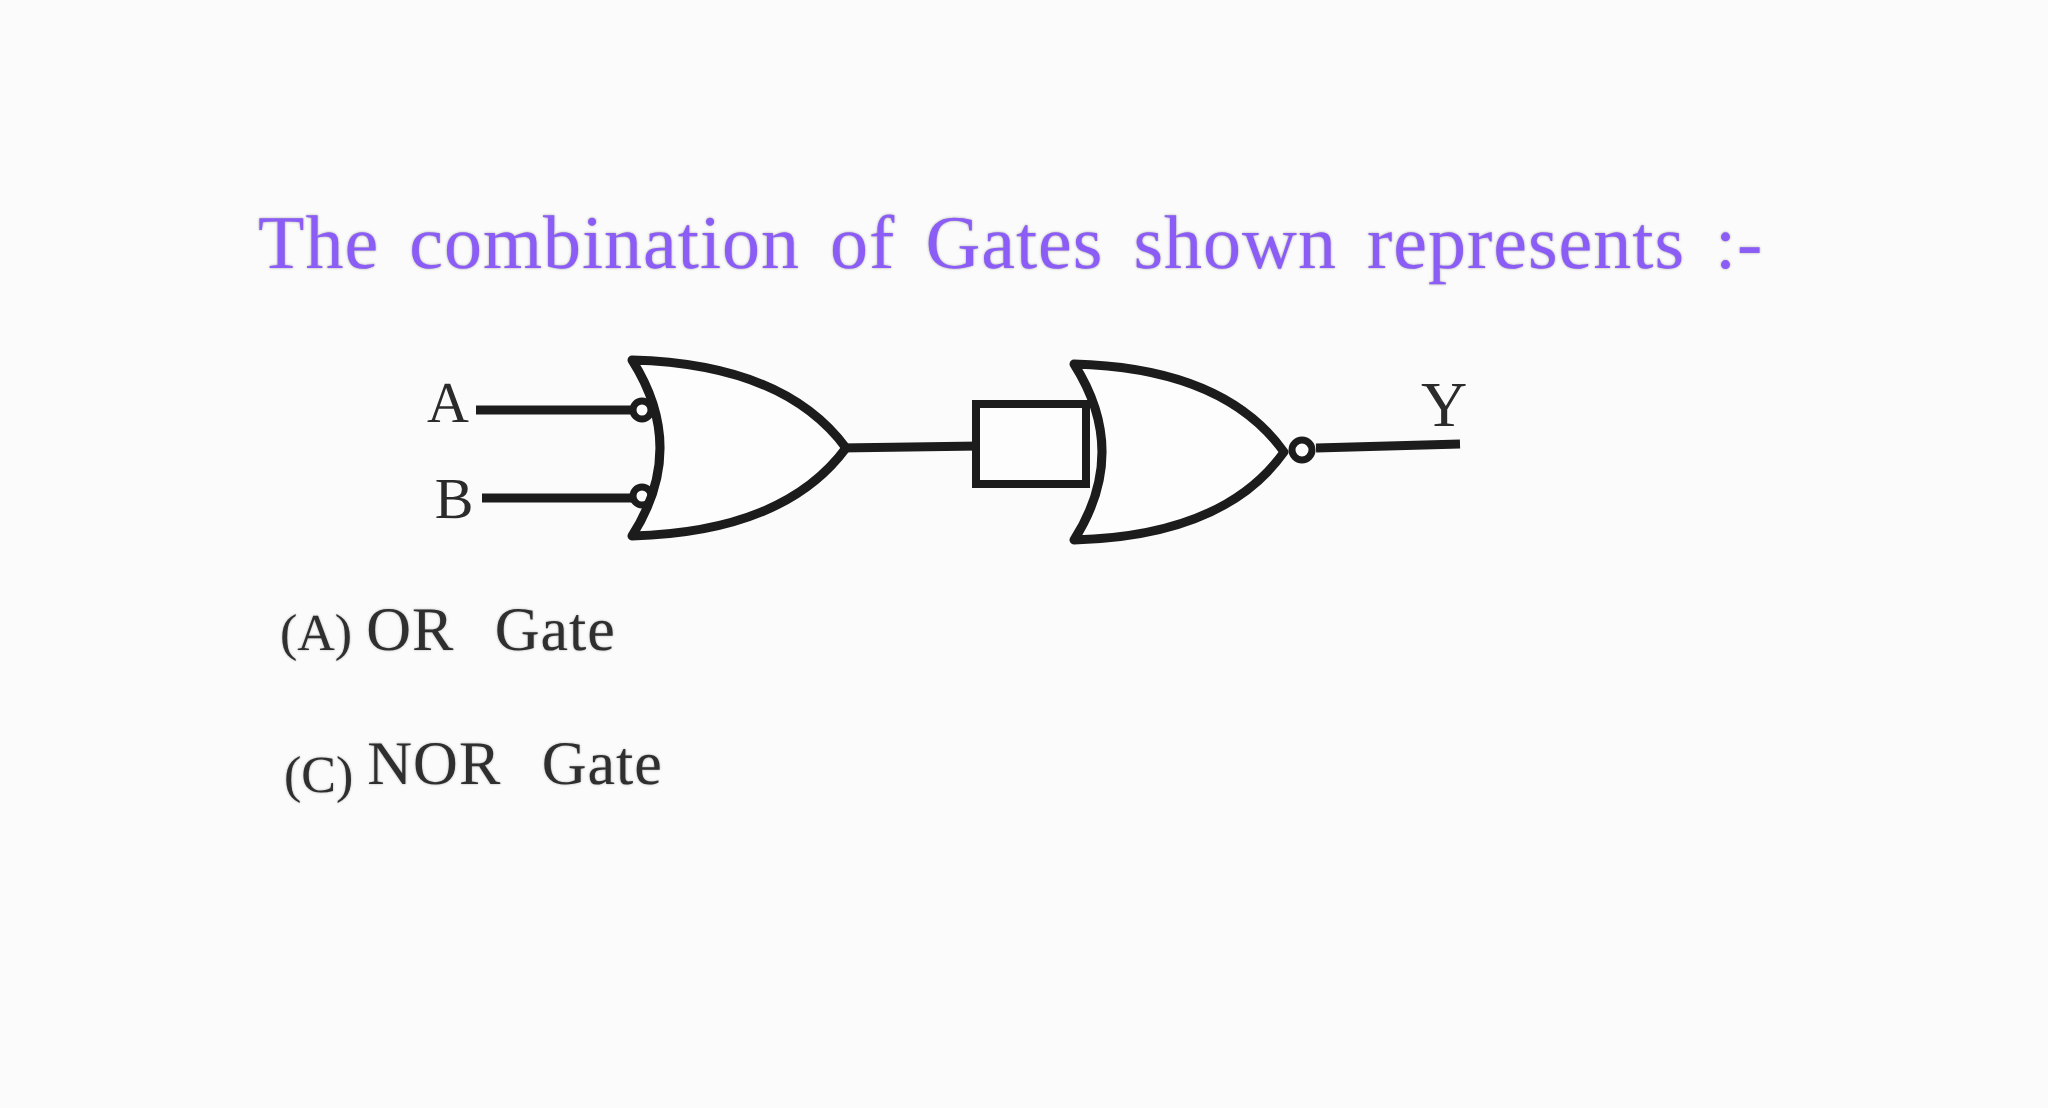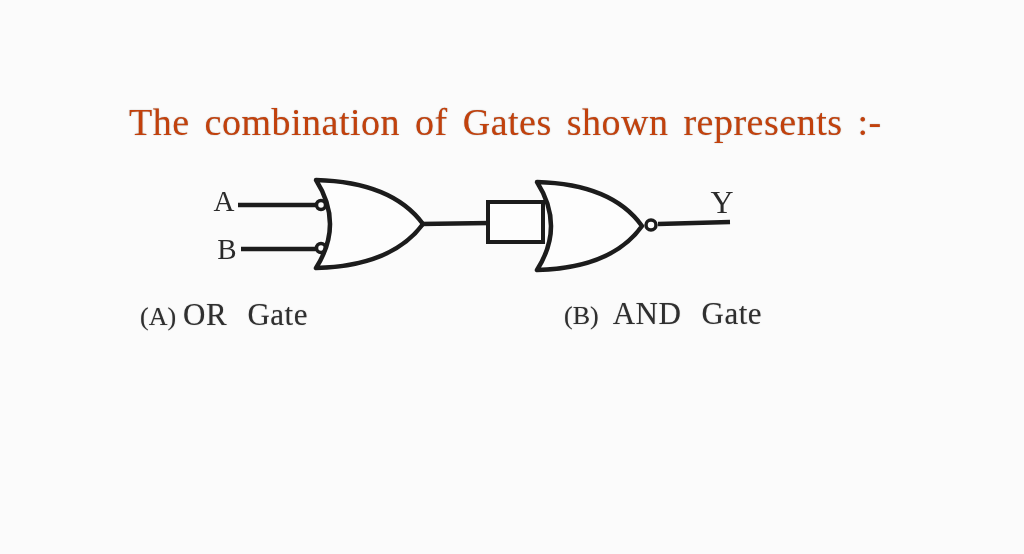--- a/index.html
+++ b/index.html
@@ -19,21 +19,21 @@
     overflow: hidden;
   }
   .title {
     position: absolute;
     left: 129px;
     top: 100px;
     font-size: 38px;
     line-height: 1.2;
     letter-spacing: 0.5px;
     word-spacing: 5px;
-    color: #c2410c;
+    color: #8b5cf6;
     text-shadow: 0 0 1.2px rgba(45,45,45,0.45);
     white-space: nowrap;
   }
   .circuit {
     position: absolute;
     left: 0;
     top: 0;
     width: 1024px;
     height: 554px;
   }
@@ -121,20 +121,20 @@
     <line class="wire" x1="658" y1="224" x2="730" y2="222"></line>
     <text class="out-label" x="722" y="213">Y</text>
   </svg>
 
   <div class="options">
 
     <div class="option option-a">
       <span class="letter">(A)</span><span class="label">OR Gate</span>
     </div>
 
-    <div class="option option-b">
-      <span class="letter">(B)</span><span class="label">AND Gate</span>
+
+    <div class="option option-c">
+      <span class="letter">(C)</span><span class="label">NOR Gate</span>
     </div>
-
 
 
   </div>
 </div>
 
 </body></html>

